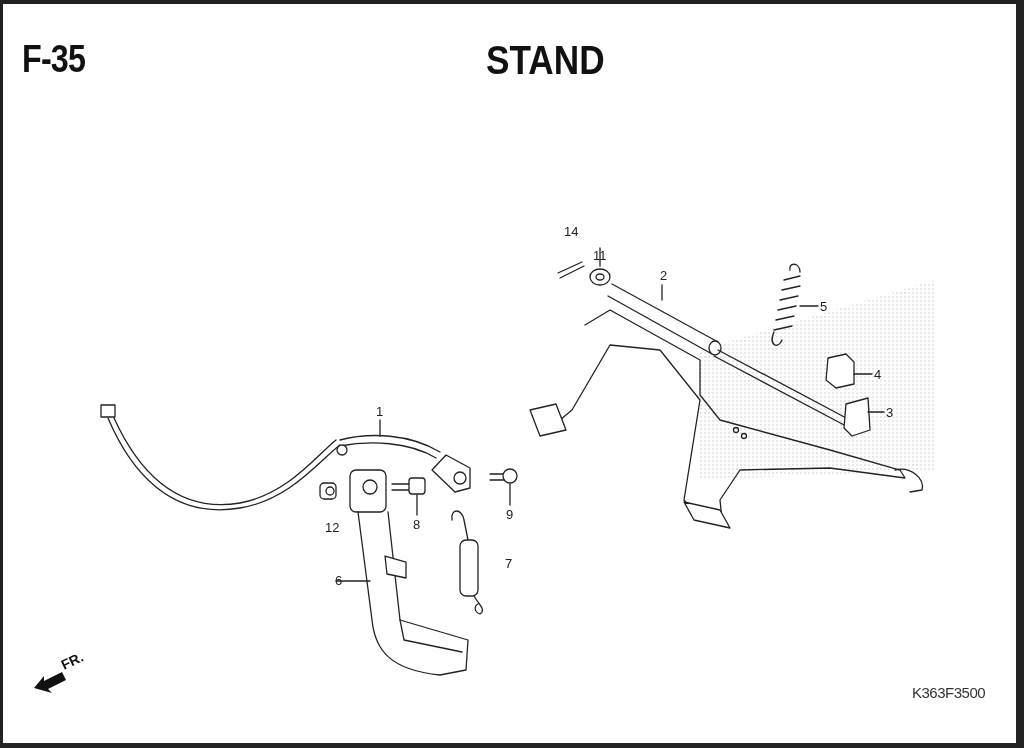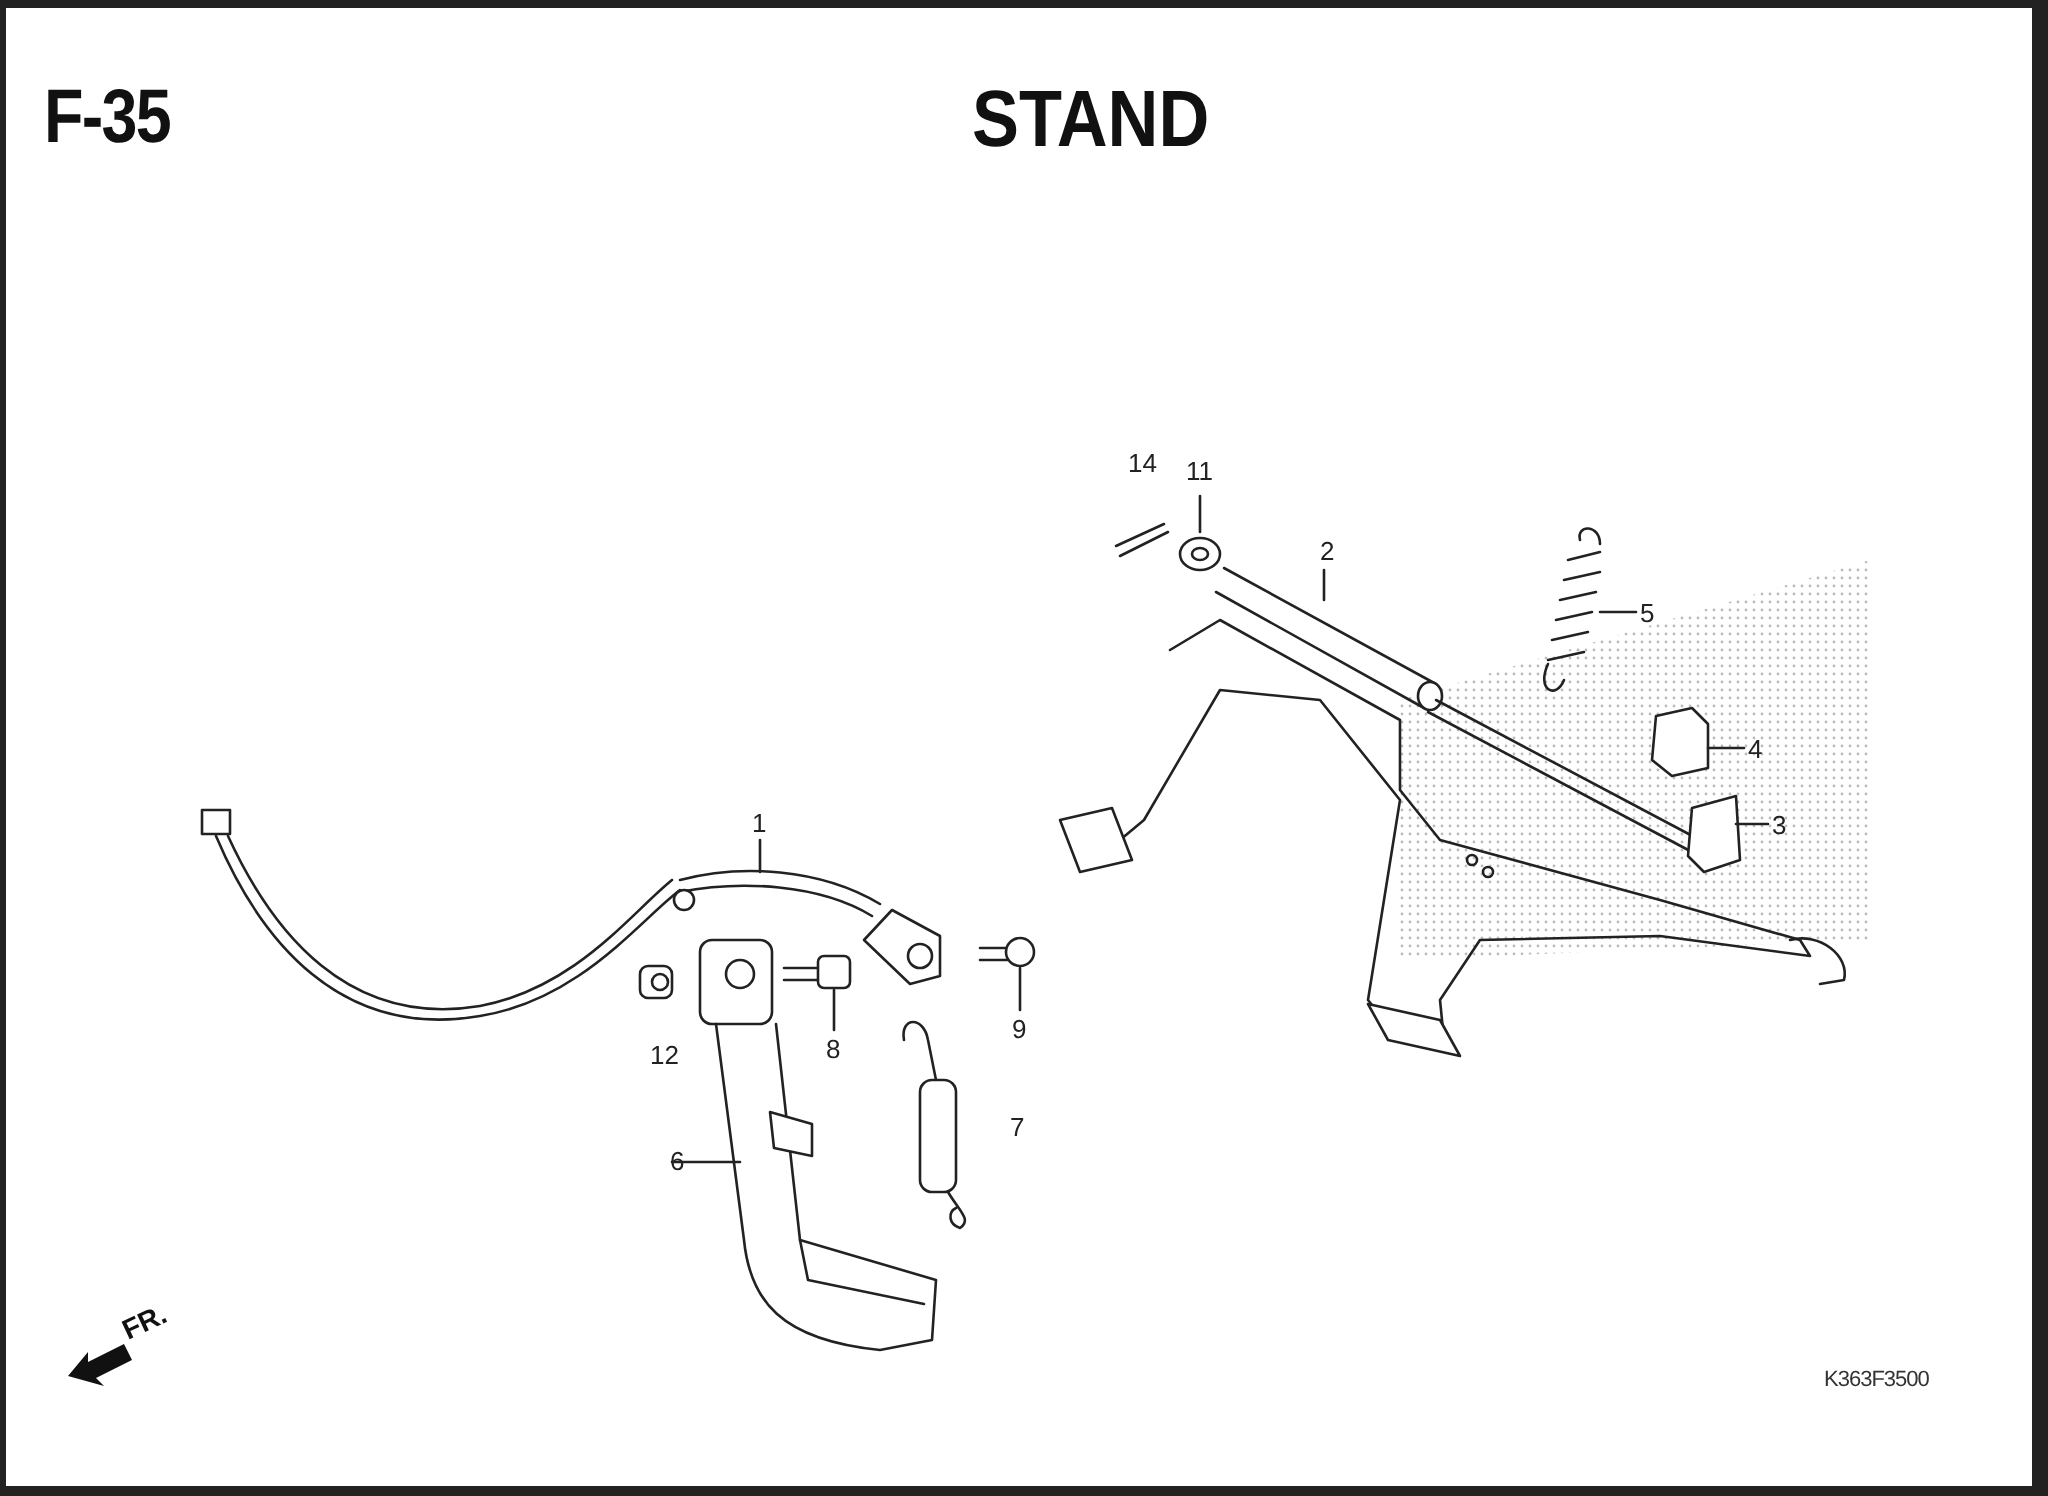--- a/index.html
+++ b/index.html
@@ -6,21 +6,21 @@
   body { width:1024px; height:748px; background:#fff; position:relative; overflow:hidden;
          font-family:"Liberation Sans", sans-serif; color:#111; }
   .frame { position:absolute; left:0; top:0; width:1024px; height:748px; box-sizing:border-box;
            border-top:4px solid #222; border-left:3px solid #222; border-right:8px solid #222; border-bottom:5px solid #222; }
   .fig-id { position:absolute; left:22px; top:38px; font-size:38px; font-weight:bold; letter-spacing:-1px;
             transform:scaleX(0.85); transform-origin:left top; }
   .fig-title { position:absolute; left:486px; top:38px; font-size:40px; font-weight:bold;
                transform:scaleX(0.88); transform-origin:left top; }
   .diagram { position:absolute; left:0; top:0; width:1024px; height:748px; }
   .callout { position:absolute; font-size:13px; color:#222; }
-  .code { position:absolute; left:912px; top:684px; font-size:11px; color:#333; letter-spacing:-0.5px; }
+  .code { position:absolute; left:912px; top:684px; font-size:15px; color:#333; letter-spacing:-0.5px; }
 </style>
 </head>
 <body>
 
 <div class="frame"></div>
 
 <div class="fig-id">F-35</div>
 <div class="fig-title">STAND</div>
 
 <svg class="diagram" viewBox="0 0 1024 748" xmlns="http://www.w3.org/2000/svg">
@@ -124,16 +124,16 @@
 <div class="callout" style="left:376px;top:404px;">1</div>
 <div class="callout" style="left:660px;top:268px;">2</div>
 <div class="callout" style="left:886px;top:405px;">3</div>
 <div class="callout" style="left:874px;top:367px;">4</div>
 <div class="callout" style="left:820px;top:299px;">5</div>
 <div class="callout" style="left:335px;top:573px;">6</div>
 <div class="callout" style="left:505px;top:556px;">7</div>
 <div class="callout" style="left:413px;top:517px;">8</div>
 <div class="callout" style="left:506px;top:507px;">9</div>
 <div class="callout" style="left:325px;top:520px;">12</div>
-<div class="callout" style="left:593px;top:228px;text-align:center;">11</div>
+<div class="callout" style="left:593px;top:248px;text-align:center;">11</div>
 <div class="callout" style="left:564px;top:224px;">14</div>
 
 <div class="code">K363F3500</div>
 
 </body></html>

